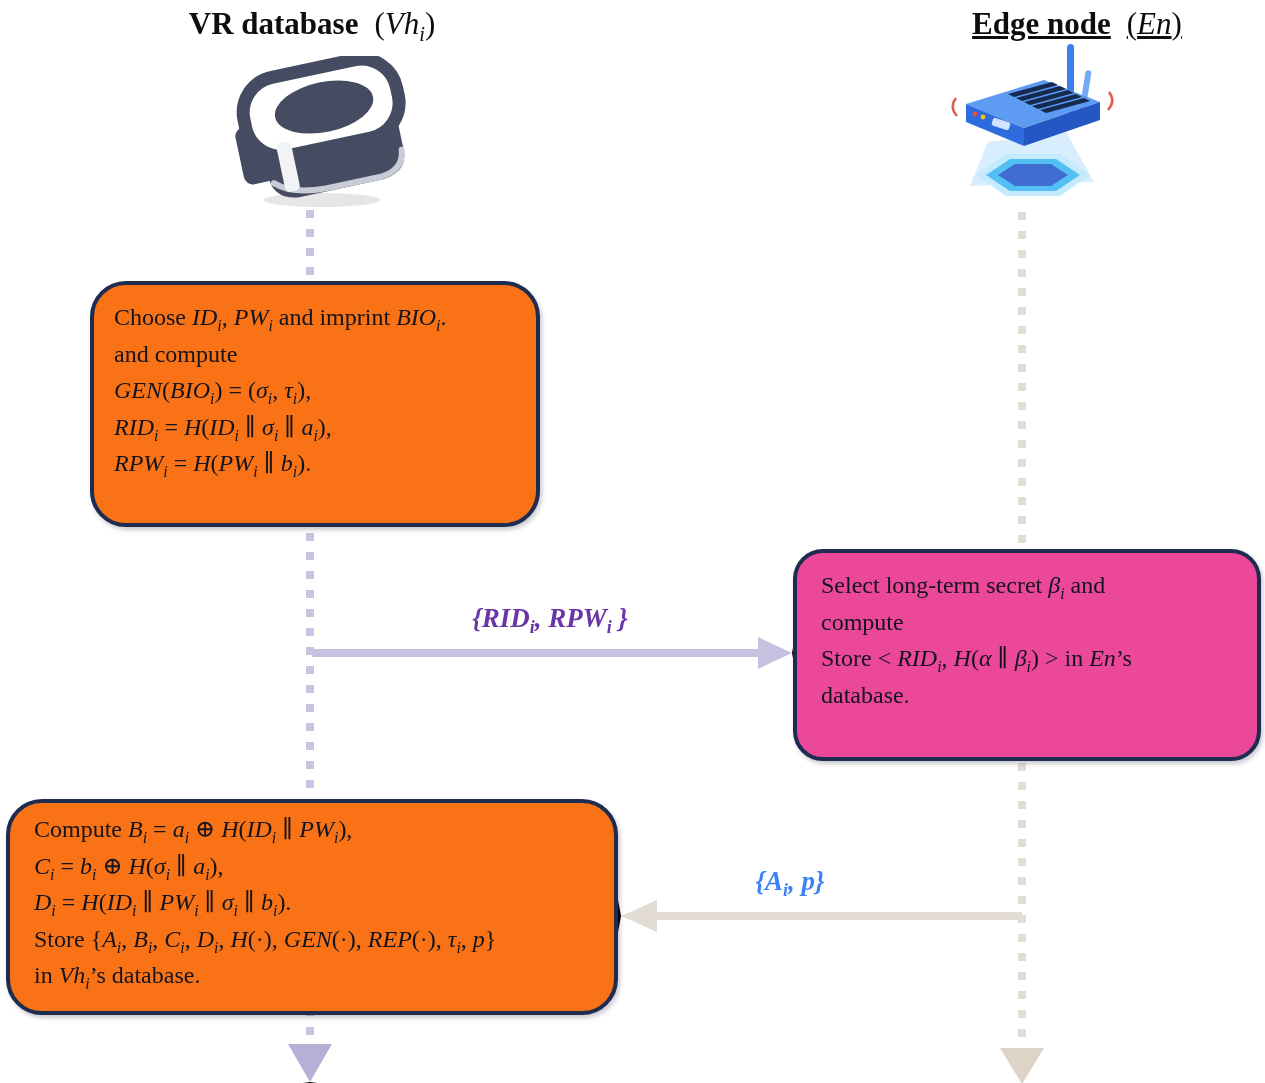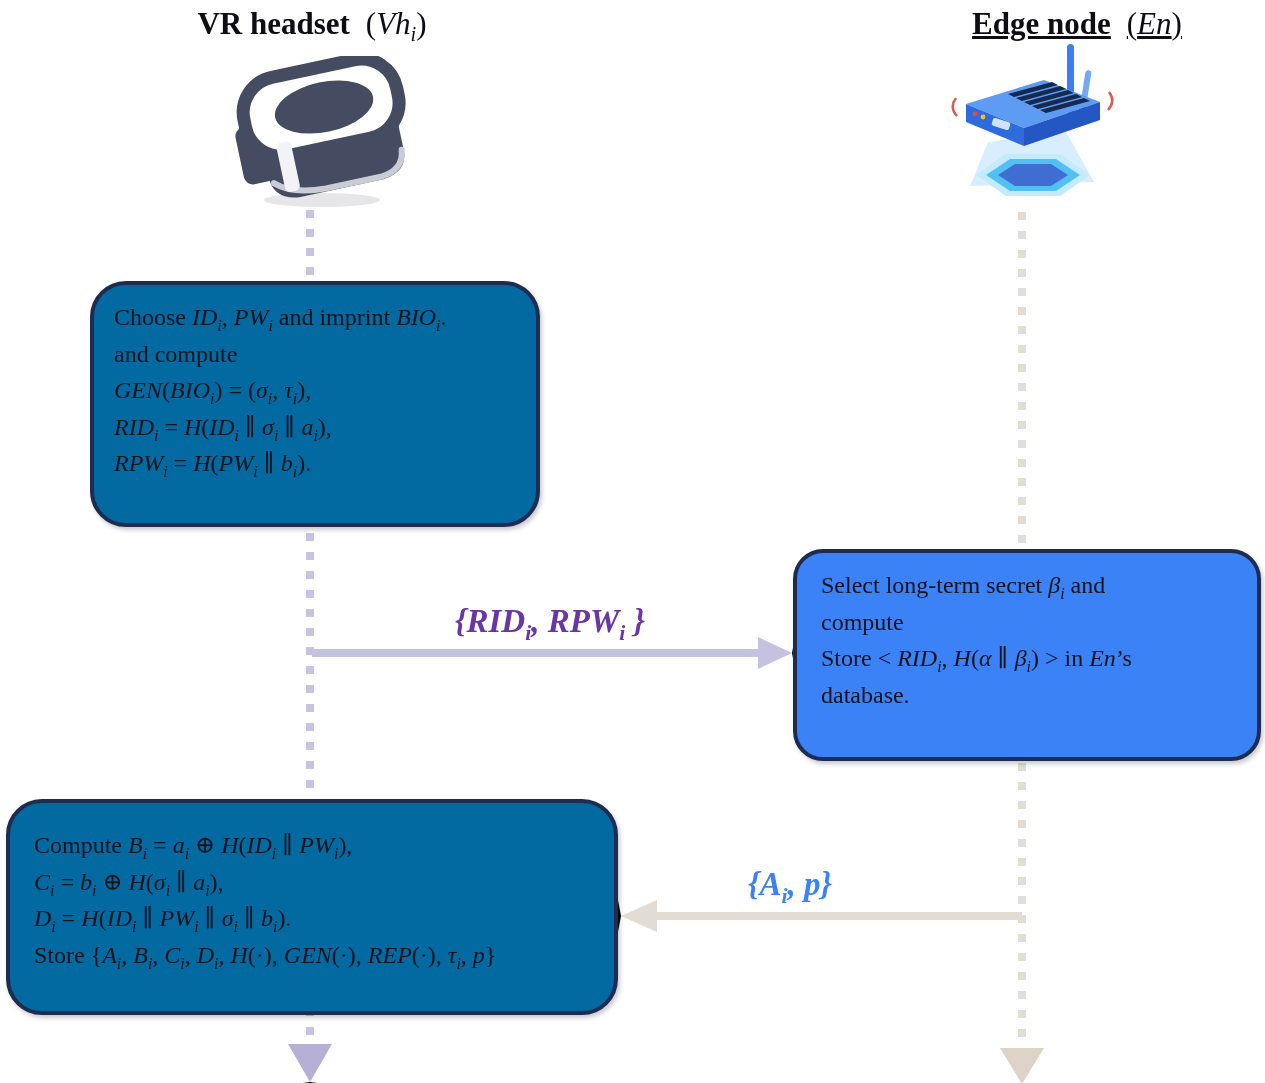--- a/index.html
+++ b/index.html
@@ -18,45 +18,45 @@
   .lifeline.edge{background:repeating-linear-gradient(to bottom,#e2ddd5 0 8px,transparent 8px 19px);}
 
   .lifeline-end{position:absolute;width:0;height:0;border-style:solid;z-index:0;}
   .lifeline-end.vr{border-left:22px solid transparent;border-right:22px solid transparent;
                    border-top:38px solid #b6b0d6;}
   .lifeline-end.edge{border-left:22px solid transparent;border-right:22px solid transparent;
                      border-top:36px solid #ded3c7;}
 
   .box{position:absolute;box-sizing:border-box;border:4px solid #1e2c50;z-index:2;
        box-shadow:2px 3px 4px rgba(40,40,70,0.25);}
-  .box.purple{background:#0369a1;border-radius:36px;}
-  .box.tan{background:#3b82f6;border-radius:30px;}
+  .box.purple{background:#f97316;border-radius:36px;}
+  .box.tan{background:#ec4899;border-radius:30px;}
   .box .line{font-size:24px;line-height:36.5px;color:#14141f;white-space:nowrap;}
   sub{font-size:66%;line-height:0;font-style:italic;}
 
   .msg-line{position:absolute;height:8px;z-index:1;}
   .msg-line.m1{background:#c5c1e0;}
   .msg-line.m2{background:#e3dcd4;}
   .msg-head{position:absolute;width:0;height:0;border-style:solid;z-index:1;}
   .msg-head.m1{border-top:16px solid transparent;border-bottom:16px solid transparent;
                border-left:34px solid #c5c1e0;}
   .msg-head.m2{border-top:16px solid transparent;border-bottom:16px solid transparent;
                border-right:36px solid #e3dcd4;}
   .msg-label{position:absolute;transform:translateX(-50%);white-space:nowrap;z-index:3;
-             font-size:33px;font-weight:bold;font-style:italic;font-family:Liberation Serif, serif;}
+             font-size:27px;font-weight:bold;font-style:italic;font-family:Liberation Serif, serif;}
   .msg-label.m1{color:#6a35a6;}
   .msg-label.m2{color:#3b82f6;}
 </style>
 </head>
 <body>
 
 <div class="canvas">
 
   <div class="title" style="left:312px;">
-    <span class="tbold">VR headset</span><span class="tsym">(<i>Vh</i><sub>i</sub>)</span>
+    <span class="tbold">VR database</span><span class="tsym">(<i>Vh</i><sub>i</sub>)</span>
   </div>
   <div class="title" style="left:1077px;text-decoration:underline;">
     <span class="tbold">Edge node</span><span class="tsym">(<i>En</i>)</span>
   </div>
 
   <svg class="icon" style="left:222px;top:56px;" width="200" height="152" viewBox="0 0 200 152">
     <ellipse cx="100" cy="144" rx="58" ry="7" fill="#d6d6da" opacity="0.6"></ellipse>
     <g transform="rotate(-12 100 75)">
       <rect x="14" y="55" width="32" height="58" rx="9" fill="#454b61"></rect>
       <path d="M38 62 L38 108 Q38 132 64 135 L150 135 Q176 132 176 110 L176 62 Z" fill="#454b61"></path>
@@ -104,25 +104,26 @@
     <div class="line"><i>RPW</i><sub>i</sub> = <i>H</i>(<i>PW</i><sub>i</sub> ∥ <i>b</i><sub>i</sub>).</div>
   </div>
 
   <div class="box tan" style="left:793px;top:549px;width:468px;height:212px;padding:14px 8px 0 24px;">
     <div class="line">Select long-term secret <i>β</i><sub>i</sub> and</div>
     <div class="line">compute</div>
     <div class="line">Store &lt; <i>RID</i><sub>i</sub>, <i>H</i>(<i>α</i> ∥ <i>β</i><sub>i</sub>) &gt; in <i>En</i>’s</div>
     <div class="line">database.</div>
   </div>
 
-  <div class="box purple" style="left:6px;top:799px;width:612px;height:216px;padding:24px 8px 0 24px;">
+  <div class="box purple" style="left:6px;top:799px;width:612px;height:216px;padding:8px 8px 0 24px;">
     <div class="line">Compute <i>B</i><sub>i</sub> = <i>a</i><sub>i</sub> ⊕ <i>H</i>(<i>ID</i><sub>i</sub> ∥ <i>PW</i><sub>i</sub>),</div>
     <div class="line"><i>C</i><sub>i</sub> = <i>b</i><sub>i</sub> ⊕ <i>H</i>(<i>σ</i><sub>i</sub> ∥ <i>a</i><sub>i</sub>),</div>
     <div class="line"><i>D</i><sub>i</sub> = <i>H</i>(<i>ID</i><sub>i</sub> ∥ <i>PW</i><sub>i</sub> ∥ <i>σ</i><sub>i</sub> ∥ <i>b</i><sub>i</sub>).</div>
     <div class="line">Store {<i>A</i><sub>i</sub>, <i>B</i><sub>i</sub>, <i>C</i><sub>i</sub>, <i>D</i><sub>i</sub>, <i>H</i>(·), <i>GEN</i>(·), <i>REP</i>(·), <i>τ</i><sub>i</sub>, <i>p</i>}</div>
+    <div class="line">in <i>Vh</i><sub>i</sub>’s database.</div>
   </div>
 
   <div class="msg-label m1" style="left:550px;top:603px;">{<i>RID</i><sub>i</sub>, <i>RPW</i><sub>i</sub> }</div>
   <div class="msg-line m1" style="left:312px;top:649px;width:450px;"></div>
   <div class="msg-head m1" style="left:758px;top:637px;"></div>
 
   <div class="msg-label m2" style="left:790px;top:866px;">{<i>A</i><sub>i</sub>, <i>p</i>}</div>
   <div class="msg-line m2" style="left:650px;top:912px;width:372px;"></div>
   <div class="msg-head m2" style="left:618px;top:900px;"></div>
 

